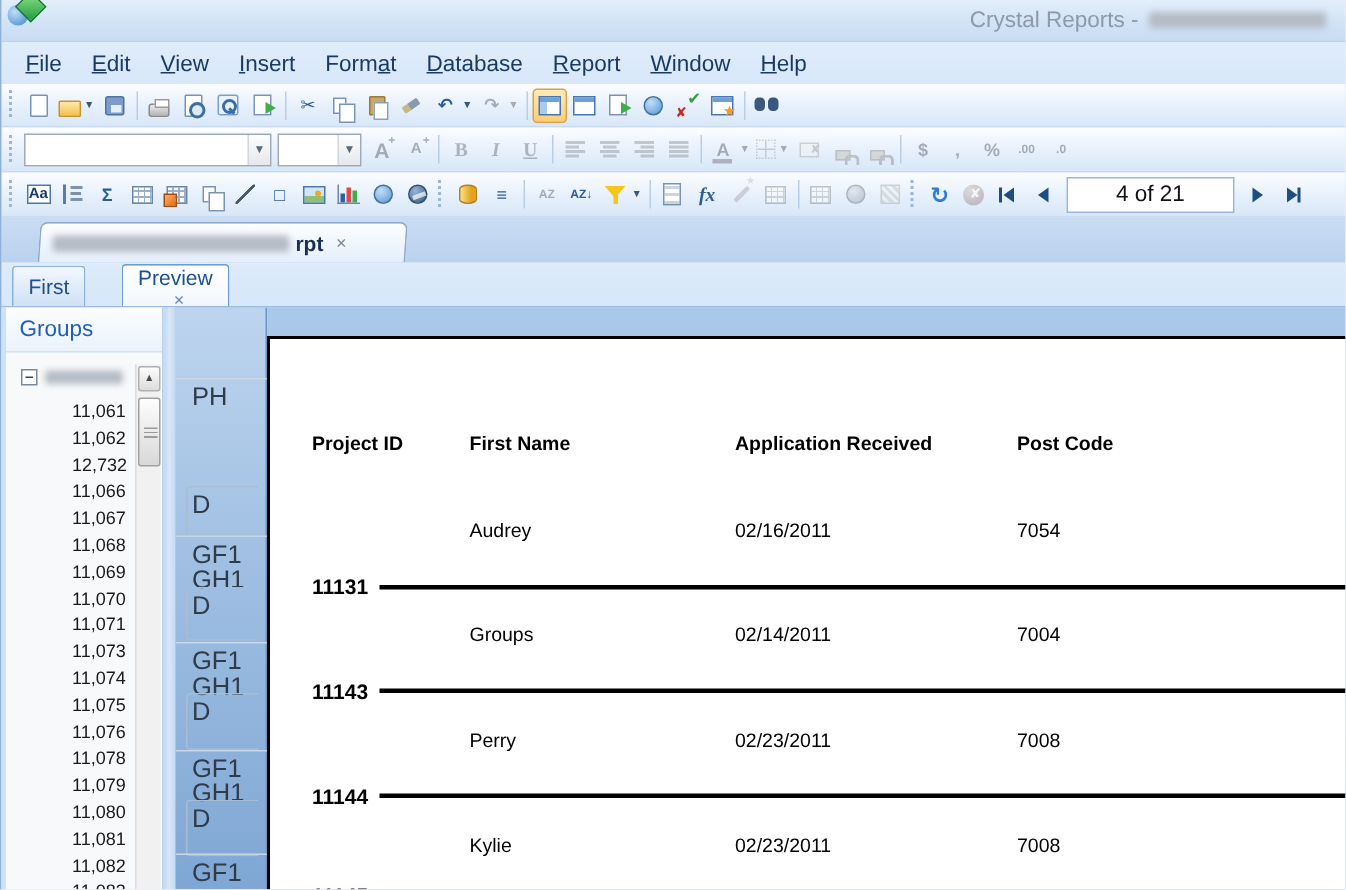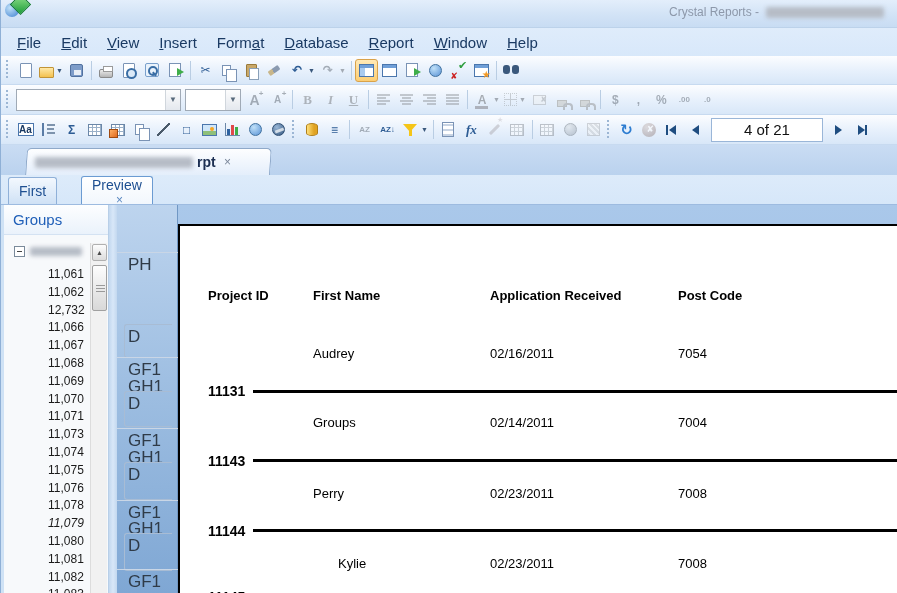--- a/index.html
+++ b/index.html
@@ -11,21 +11,21 @@
   #titlebar{position:absolute;left:0;top:0;width:897px;height:28px;
     background:linear-gradient(180deg,#e3eefb 0%,#d2e3f6 55%,#c8dcf3 100%);
     border-bottom:1px solid #bcd2ea;}
   #app-logo{position:absolute;left:4px;top:-5px;width:26px;height:24px;}
   #app-logo::before{content:"";position:absolute;left:0;top:8px;width:14px;height:14px;
     border-radius:50%;background:radial-gradient(circle at 35% 35%,#bfe0f8,#3d7fd0);}
   #app-logo::after{content:"";position:absolute;left:8px;top:2px;width:13px;height:13px;
     background:linear-gradient(135deg,#8fe08a,#1e9e3a);transform:rotate(45deg);
     border:1px solid #0f7a28;}
   #title-wrap{position:absolute;right:14px;top:5px;display:flex;align-items:center;gap:7px;}
-  #title-text{font-size:12px;color:#8d98aa;}
+  #title-text{font-size:15px;color:#8d98aa;}
   .redact{background:#b6bcc6;border-radius:2px;filter:blur(2px);}
   #title-redact{width:118px;height:11px;}
   
   #menubar{position:absolute;left:0;top:28px;width:897px;height:28px;
     background:linear-gradient(180deg,#dfecfb,#d8e8fa);display:flex;align-items:center;padding-left:6px;}
   .menu-item{padding:4px 10px;font-size:15px;color:#1a3a63;cursor:default;}
   .menu-item u{text-decoration:underline;}
   
   .toolbar{position:absolute;left:0;width:897px;display:flex;align-items:center;
     background:linear-gradient(180deg,#fcfdff 0%,#e8f1fc 50%,#d8e7f8 100%);
@@ -526,21 +526,21 @@
           <div class="tree-item" style="top: 133.2px;">11,067</div>
           <div class="tree-item" style="top: 151px;">11,068</div>
           <div class="tree-item" style="top: 168.8px;">11,069</div>
           <div class="tree-item" style="top: 186.6px;">11,070</div>
           <div class="tree-item" style="top: 204.4px;">11,071</div>
           <div class="tree-item" style="top: 222.2px;">11,073</div>
           <div class="tree-item" style="top: 240px;">11,074</div>
           <div class="tree-item" style="top: 257.8px;">11,075</div>
           <div class="tree-item" style="top: 275.6px;">11,076</div>
           <div class="tree-item" style="top: 293.4px;">11,078</div>
-          <div class="tree-item" style="top: 311.2px; font-style: italic;">11,079</div>
+          <div class="tree-item" style="top: 311.2px;">11,079</div>
           <div class="tree-item" style="top: 329px;">11,080</div>
           <div class="tree-item" style="top: 346.8px;">11,081</div>
           <div class="tree-item" style="top: 364.6px;">11,082</div>
           <div class="tree-item" style="top: 382.4px;">11,083</div>
         </div>
       <div id="gscroll">
         <div id="gscroll-up" class="sbtn">▲</div>
         <div id="gscroll-thumb"></div>
       </div>
     </div>
@@ -584,21 +584,21 @@
           <div class="rpt-cell" style="left: 133px; top: 189px;">Groups</div>
           <div class="rpt-cell" style="left: 310px; top: 189px;">02/14/2011</div>
           <div class="rpt-cell" style="left: 498px; top: 189px;">7004</div>
           <div class="rpt-group" style="left: 28px; top: 227px;">11143</div>
           <div class="rpt-line" style="top: 233px;"></div>
           <div class="rpt-cell" style="left: 133px; top: 260px;">Perry</div>
           <div class="rpt-cell" style="left: 310px; top: 260px;">02/23/2011</div>
           <div class="rpt-cell" style="left: 498px; top: 260px;">7008</div>
           <div class="rpt-group" style="left: 28px; top: 297px;">11144</div>
           <div class="rpt-line" style="top: 303px;"></div>
-          <div class="rpt-cell" style="left: 133px; top: 330px; margin-left: 25px;">Kylie</div>
+          <div class="rpt-cell" style="left: 133px; top: 330px;">Kylie</div>
           <div class="rpt-cell" style="left: 310px; top: 330px;">02/23/2011</div>
           <div class="rpt-cell" style="left: 498px; top: 330px;">7008</div>
           <div class="rpt-group" style="left: 28px; top: 363px;">11145</div>
         </div>
     </div>
 
   </div>
 </div>
 
 </body></html>

